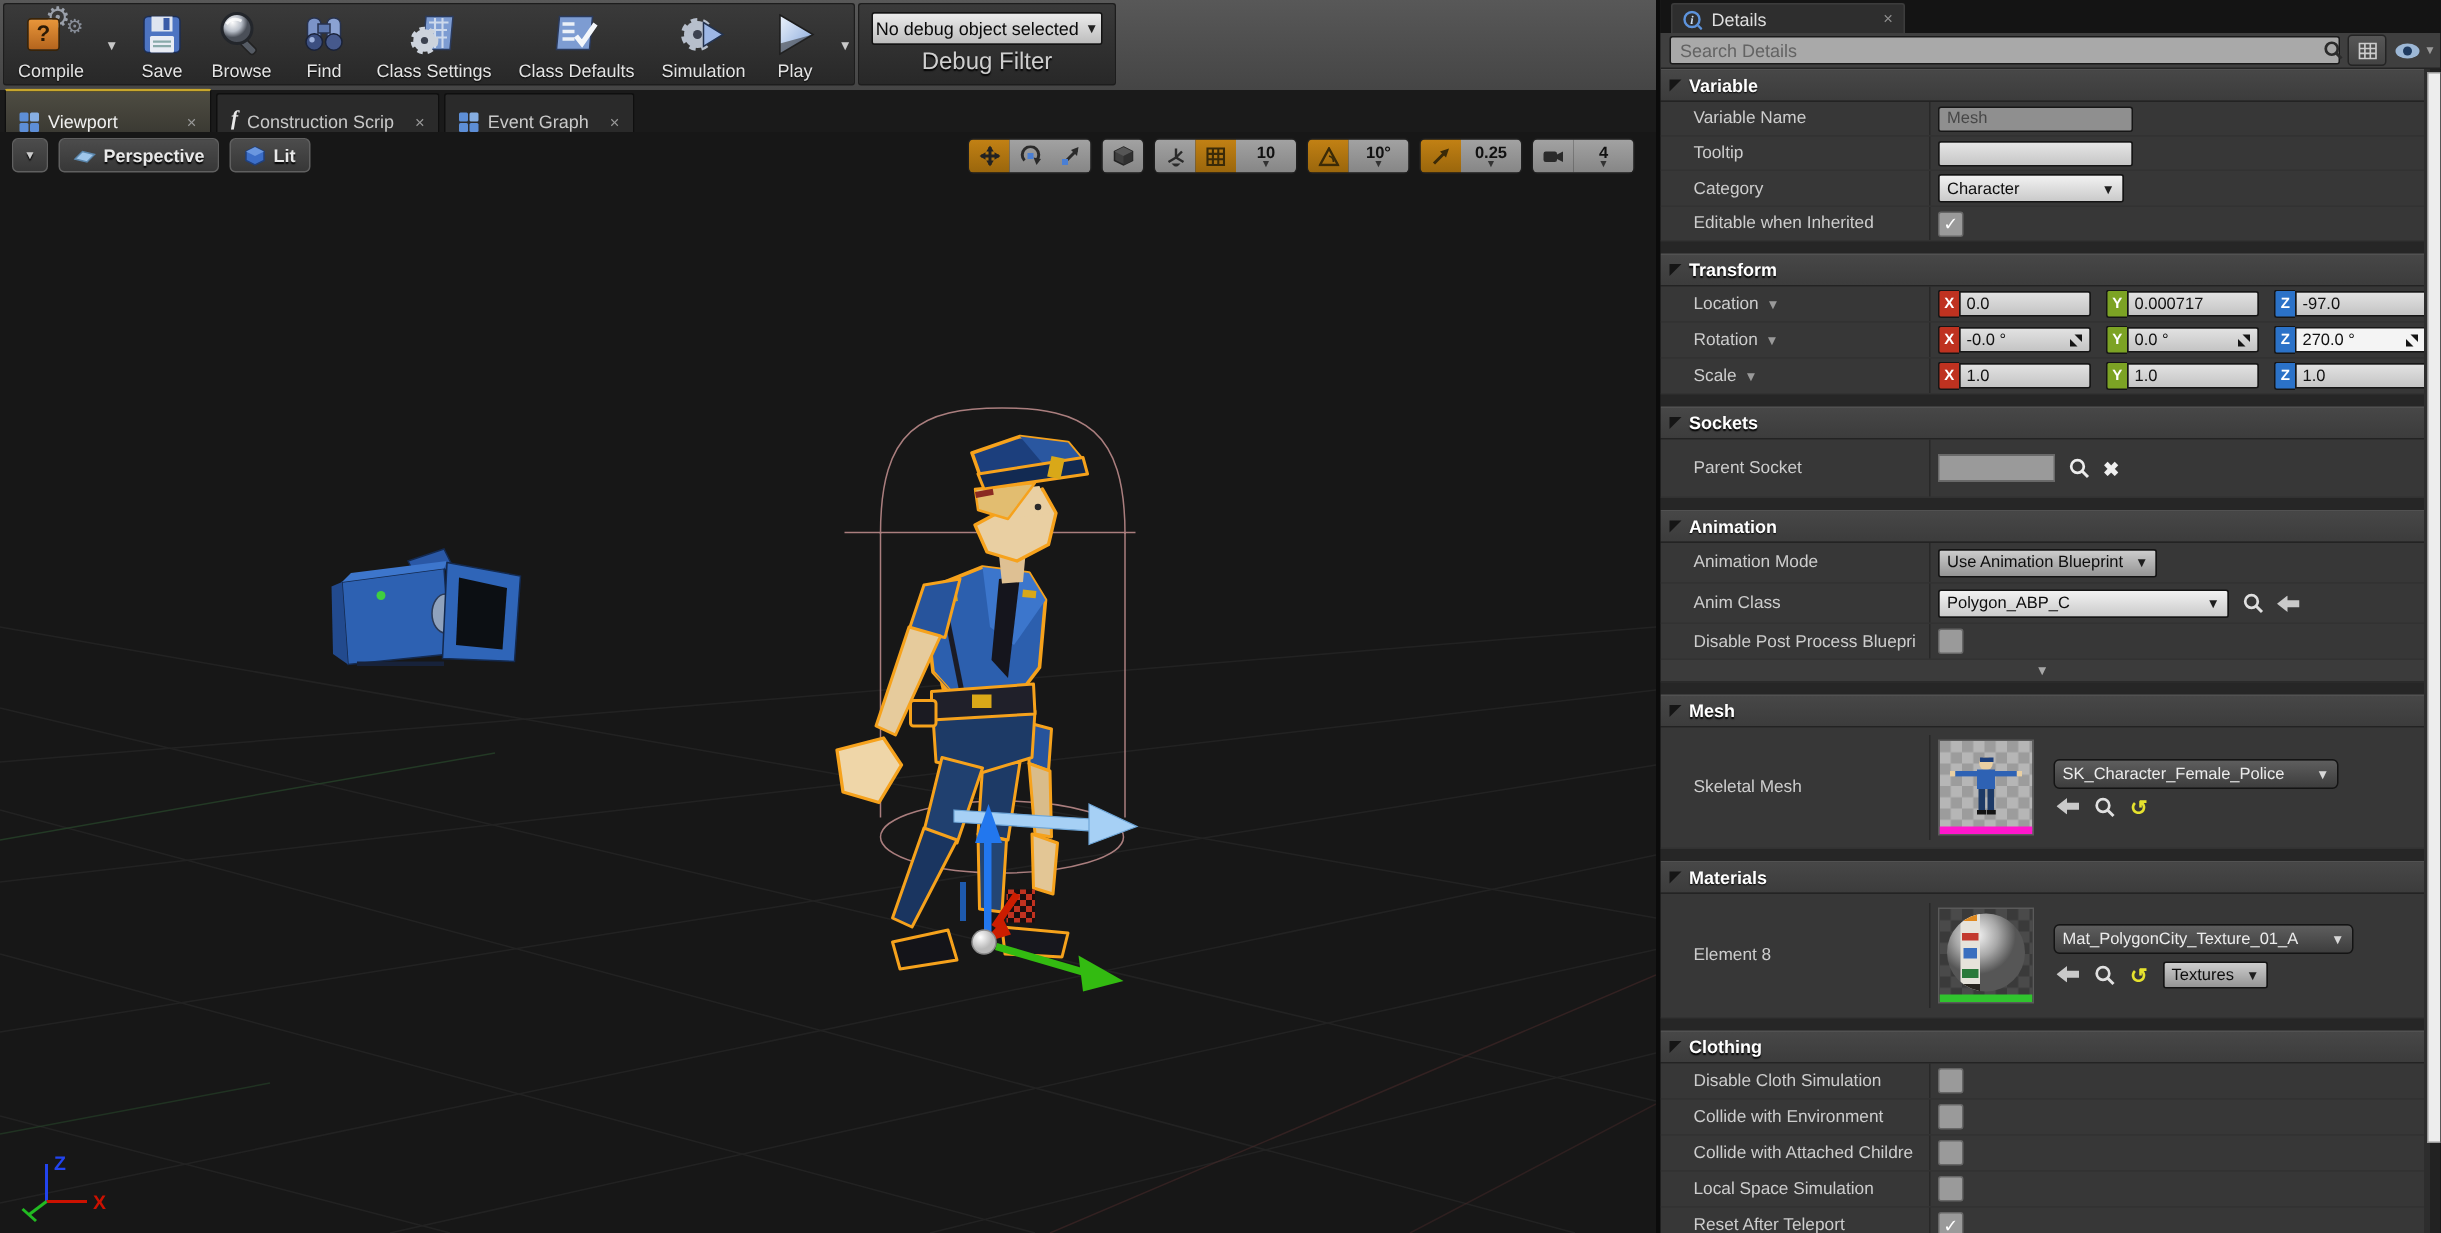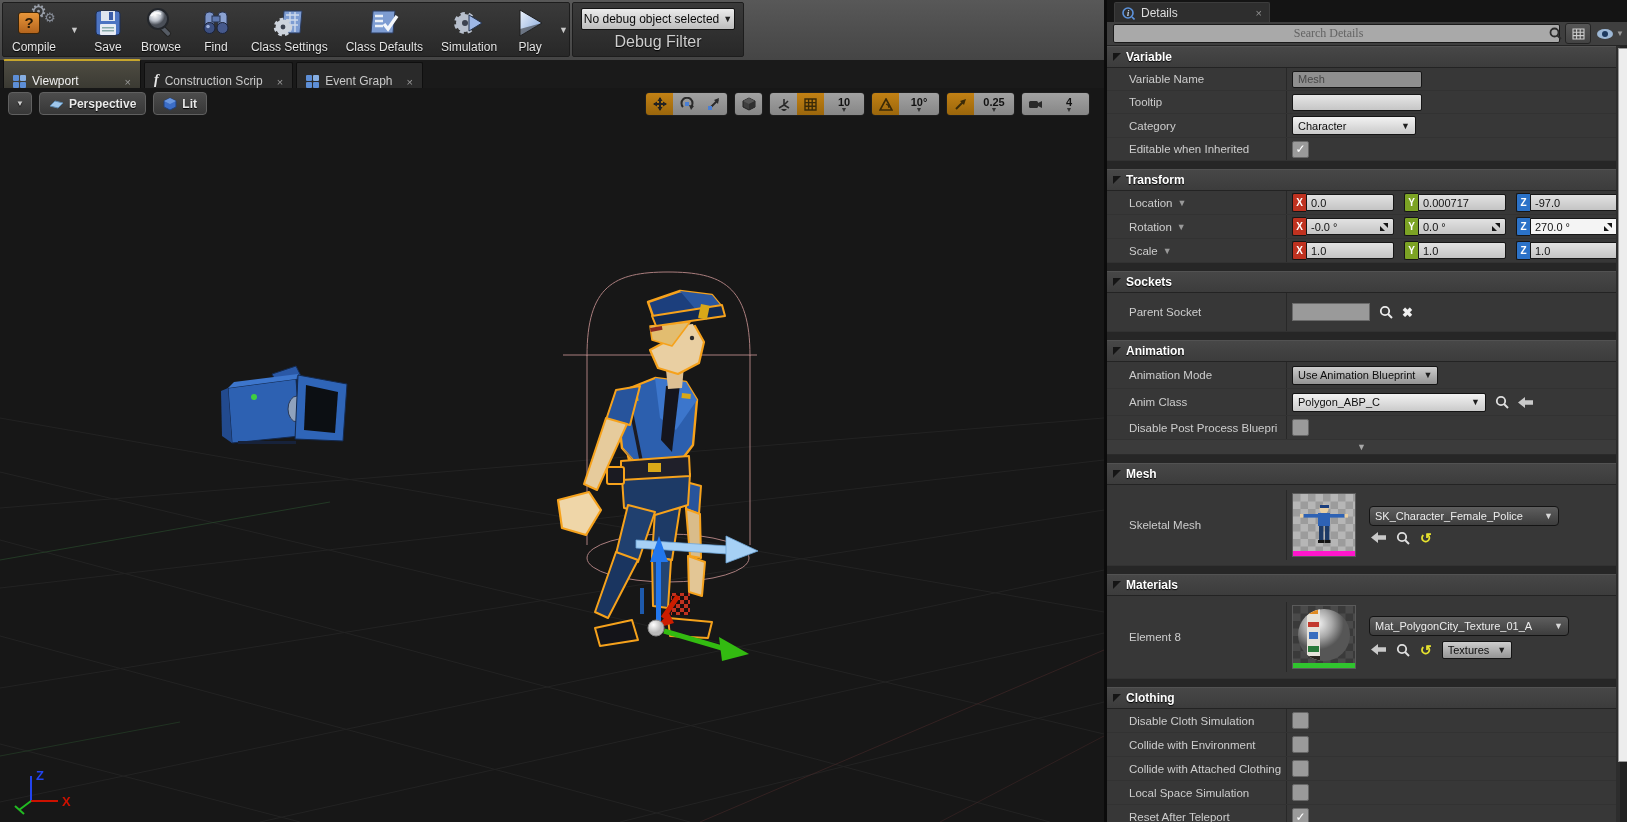--- a/index.html
+++ b/index.html
@@ -57,21 +57,21 @@
     border-left:3px solid #0b0b0b;}
   #det-tabstrip{position:absolute;left:0;top:0;width:100%;height:22px;background:#141414;}
   .det-tab{position:absolute;left:7px;top:2px;width:140px;height:20px;background:#2e2e2e;
     border:1px solid #3c3c3c;border-bottom:none;border-radius:2px 2px 0 0;display:flex;
     align-items:center;gap:6px;padding:0 7px;font-size:12px;color:#dedede;}
   .det-tab .x{margin-left:auto;color:#8f8f8f;font-size:11px;}
   #det-search-row{position:absolute;left:0;top:22px;width:100%;height:24px;background:#3f3f3f;
     display:flex;align-items:center;padding:0 6px;box-sizing:border-box;gap:5px;
     border-bottom:1px solid #242424;}
   #det-search{flex:1;height:17px;background:#a9a9a9;border:1px solid #1a1a1a;border-radius:2px;
-    font-size:12px;color:#7f1d1d;padding:0 22px 0 6px;font-family:Liberation Serif, serif;outline:none;text-align:center;}
+    font-size:12px;color:#7f1d1d;padding:0 22px 0 6px;font-family:Liberation Sans, sans-serif;outline:none;}
   #det-search::placeholder{color:#636363;}
   .search-mag{position:absolute;right:68px;top:27px;}
   .sq-btn{width:24px;height:19px;background:linear-gradient(#565656,#434343);border:1px solid #242424;
     border-radius:3px;display:flex;align-items:center;justify-content:center;}
   .eye-btn{display:flex;align-items:center;gap:2px;}
   #det-body{position:absolute;left:0;top:46px;width:509px;bottom:0;overflow:hidden;}
   .sect-gap{height:8px;background:#262626;}
   .sect-head{height:20px;background:linear-gradient(#474747,#3c3c3c);border-top:1px solid #525252;
     border-bottom:1px solid #232323;display:flex;align-items:center;padding-left:6px;gap:5px;}
   .sect-head .tri{width:0;height:0;border-top:8px solid #151515;border-right:8px solid transparent;
@@ -868,21 +868,21 @@
             <span class="chk"></span>
           </div>
       </div>
       <div class="drow h23">
         <div class="dlab">Collide with Environment</div>
         <div class="dval">
             <span class="chk"></span>
           </div>
       </div>
       <div class="drow h23">
-        <div class="dlab">Collide with Attached Clothing</div>
+        <div class="dlab">Collide with Attached Childre</div>
         <div class="dval">
             <span class="chk"></span>
           </div>
       </div>
       <div class="drow h23">
         <div class="dlab">Local Space Simulation</div>
         <div class="dval">
             <span class="chk"></span>
           </div>
       </div>

